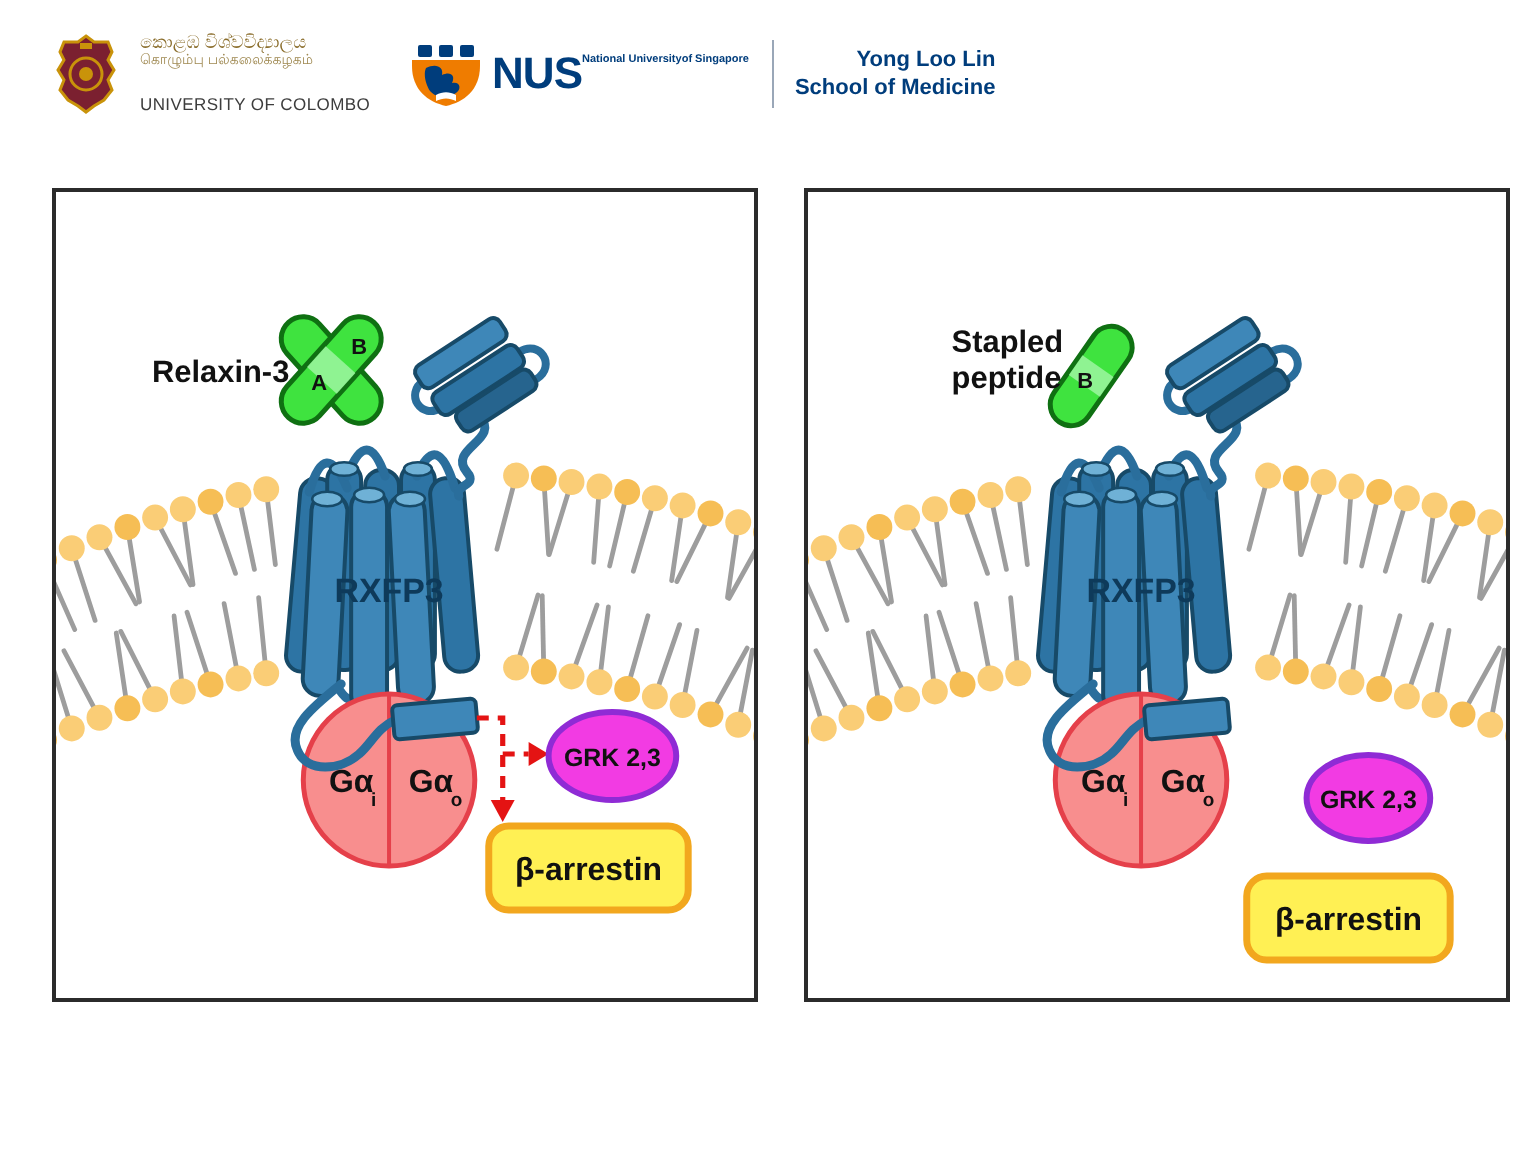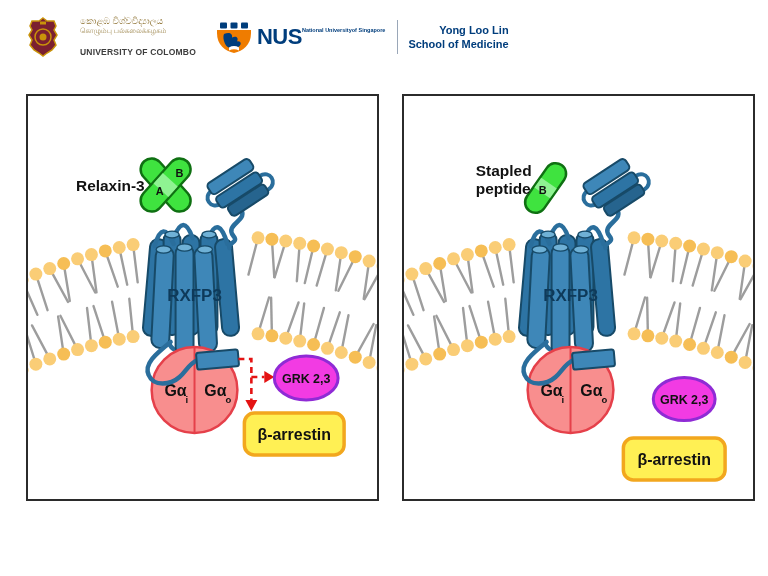--- a/index.html
+++ b/index.html
@@ -1,25 +1,25 @@
 <!DOCTYPE html>
 <html><head>
 <meta charset="utf-8">
 <style>
   html,body{margin:0;padding:0;background:#ffffff;}
   #page{position:relative;width:768px;height:576px;background:#ffffff;
         font-family:"Liberation Sans",sans-serif;overflow:hidden;}
 
   
   .header{position:absolute;left:28px;top:16px;display:flex;align-items:center;gap:18px;}
-  .uoc{display:flex;align-items:center;gap:22px;}
+  .uoc{display:flex;align-items:center;gap:12px;}
   .uoc-text{display:flex;flex-direction:column;justify-content:center;line-height:1.25;}
   .uoc-si{font-size:9px;color:#8a6d2b;}
   .uoc-ta{font-size:7px;color:#a08a53;}
-  .uoc-en{font-size:8.5px;font-weight:bold;color:#3d3d3d;letter-spacing:.2px;margin-top:11px;}
+  .uoc-en{font-size:8.5px;font-weight:normal;color:#3d3d3d;letter-spacing:.2px;margin-top:11px;}
   .nus{display:flex;align-items:center;}
   .nus-txt{display:flex;flex-direction:row;margin-left:3px;}
   .nus-acro{font-size:22px;font-weight:bold;color:#003D7C;line-height:.9;letter-spacing:-.5px;}
   .nus-sub{font-size:5.5px;color:#003D7C;line-height:1.2;font-weight:bold;}
   .nus-divider{width:0;height:34px;border-left:1.5px solid #9aa7b8;margin:0 10px 0 12px;}
   .nus-school{font-size:11px;font-weight:bold;color:#003D7C;line-height:1.3;text-align:right;}
 
   
   .panel{position:absolute;top:94px;width:353px;height:407px;border:2.5px solid #2b2b2b;
          background:#ffffff;box-sizing:border-box;}

